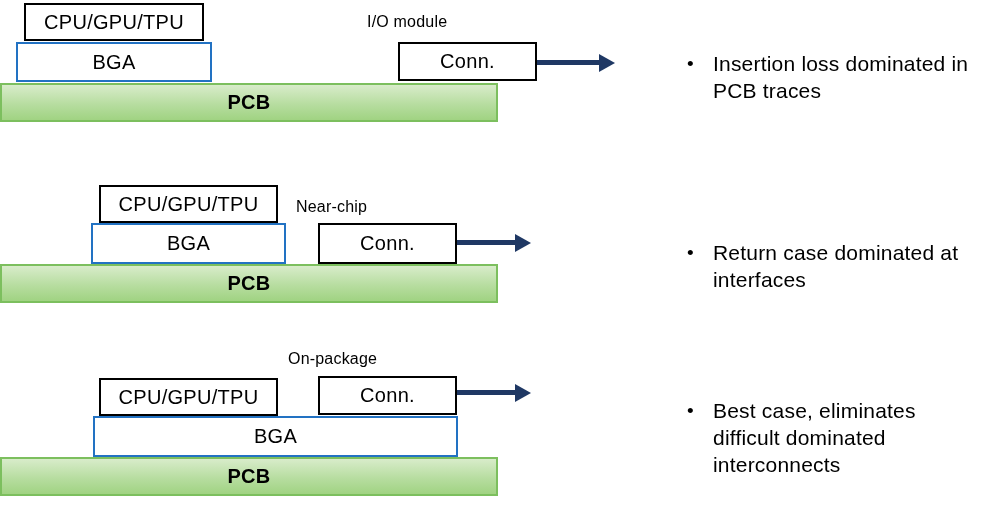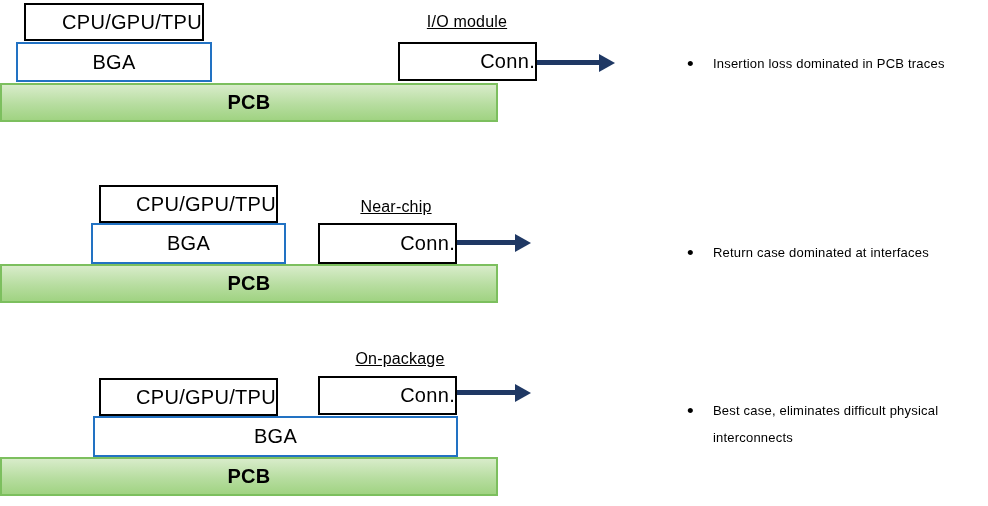--- a/index.html
+++ b/index.html
@@ -7,47 +7,47 @@
     width:988px;height:506px;background:#ffffff;overflow:hidden;
     font-family:"Liberation Sans","DejaVu Sans",sans-serif;
     color:var(--text,#000);
   }
   .canvas{position:relative;width:988px;height:506px;}
   .box{
     position:absolute;box-sizing:border-box;background:#ffffff;
     display:flex;align-items:center;justify-content:center;
     font-size:20px;letter-spacing:.3px;
   }
-  .box.black{border:2px solid var(--box-border,#000);z-index:3;justify-content:flex-end;}
+  .box.black{border:2px solid var(--box-border,#000);z-index:3;}
   .box.blue{border:2px solid var(--bga-border,#2272c3);z-index:2;align-items:center;}
   .pcb{
     position:absolute;box-sizing:border-box;z-index:1;
     border:2px solid var(--pcb-border,#7cbf5e);
     background:linear-gradient(180deg,#d8ecca 0%,#b7dda0 55%,#a0d382 100%);
     display:flex;align-items:center;justify-content:center;
     font-size:20px;letter-spacing:.3px;font-weight:bold;
   }
   .conn-title{
-    position:absolute;width:200px;text-align:center;
-    font-size:16px;letter-spacing:.2px;z-index:4;text-decoration:underline;
+    position:absolute;width:200px;text-align:left;
+    font-size:16px;letter-spacing:.2px;z-index:4;
   }
   .arrow{position:absolute;height:5px;background:var(--arrow,#1f3864);z-index:4;}
   .arrow-head{
     position:absolute;right:-16px;top:-6.5px;width:0;height:0;
     border-left:16px solid var(--arrow,#1f3864);
     border-top:9px solid transparent;border-bottom:9px solid transparent;
   }
   .bullet-item{
     position:absolute;left:687px;display:flex;align-items:flex-start;z-index:4;
   }
   .bullet-dot{
     width:10px;margin-right:16px;font-size:19px;line-height:27px;flex:0 0 auto;
   }
   .bullet-text{
-    width:262px;font-size:13px;line-height:27px;letter-spacing:.2px;
+    width:262px;font-size:21px;line-height:27px;letter-spacing:.2px;
   }
 </style>
 </head>
 <body>
 
 <div class="canvas">
 
   <div>
     <div class="pcb" style="left:0px;top:83px;width:498px;height:39px">
       <span>PCB</span>
@@ -89,35 +89,35 @@
   <div>
     <div class="pcb" style="left:0px;top:457px;width:498px;height:39px">
       <span>PCB</span>
     </div>
     <div class="box blue" style="left:93px;top:416px;width:365px;height:41px">
       <span>BGA</span>
     </div>
     <div class="box black" style="left:99px;top:378px;width:179px;height:38px">
       <span>CPU/GPU/TPU</span>
     </div>
-    <div class="conn-title" style="left:300px;top:350px">On-package</div>
+    <div class="conn-title" style="left:288px;top:350px">On-package</div>
     <div class="box black" style="left:318px;top:376px;width:139px;height:39px">
       <span>Conn.</span>
     </div>
     <div class="arrow" style="left:457px;top:390px;width:58px">
       <div class="arrow-head"></div>
     </div>
   </div>
 
   <div class="bullet-item" style="top:50px">
     <span class="bullet-dot">•</span>
     <span class="bullet-text">Insertion loss dominated in PCB traces</span>
   </div>
   <div class="bullet-item" style="top:239px">
     <span class="bullet-dot">•</span>
     <span class="bullet-text">Return case dominated at interfaces</span>
   </div>
   <div class="bullet-item" style="top:397px">
     <span class="bullet-dot">•</span>
-    <span class="bullet-text">Best case, eliminates difficult physical interconnects</span>
+    <span class="bullet-text">Best case, eliminates difficult dominated interconnects</span>
   </div>
 
 </div>
 
 </body></html>

